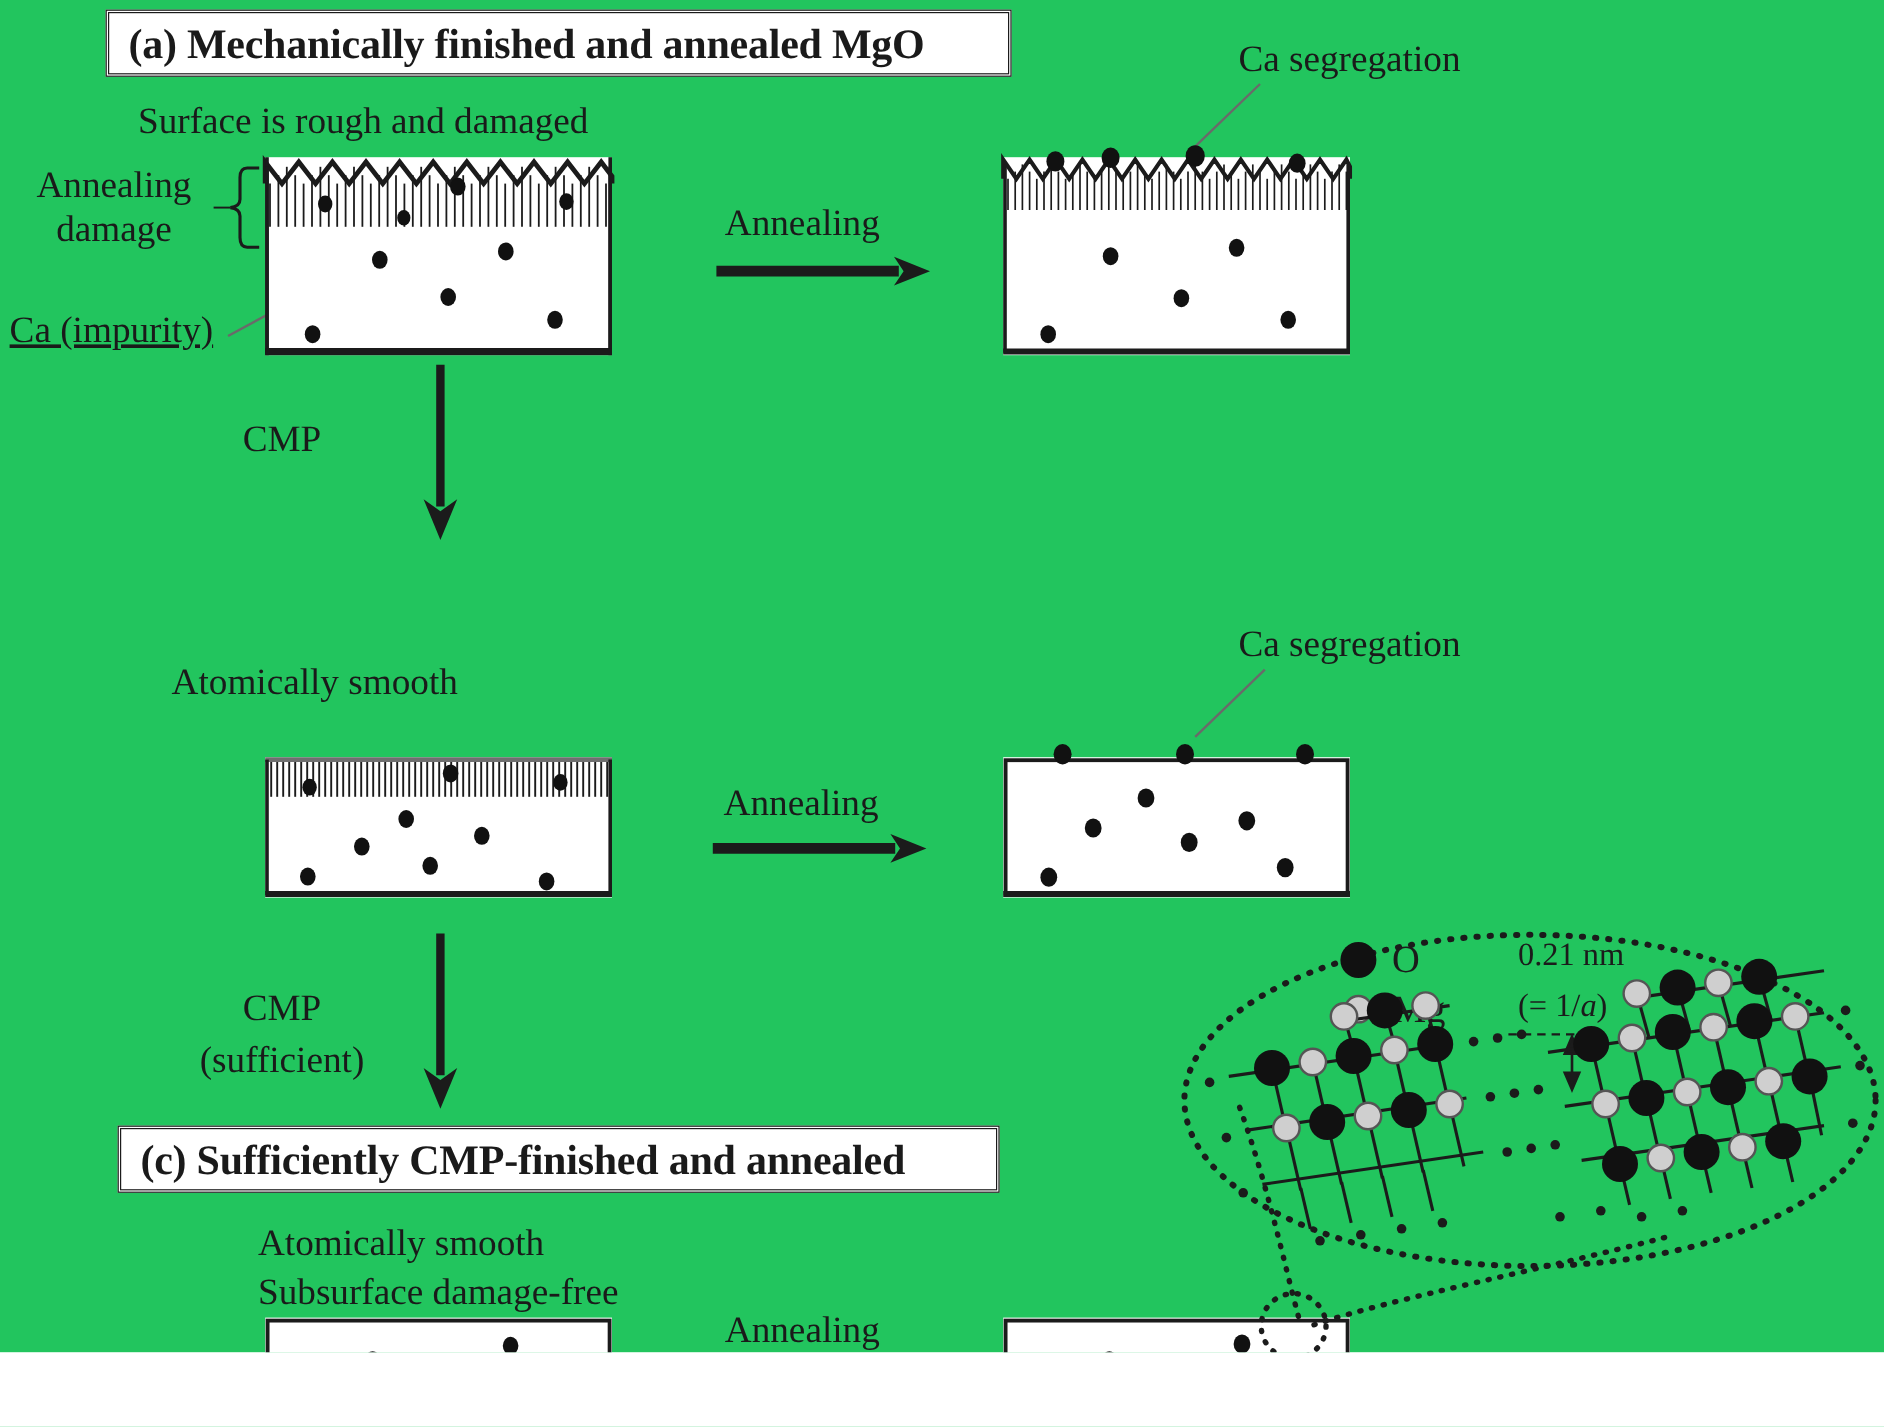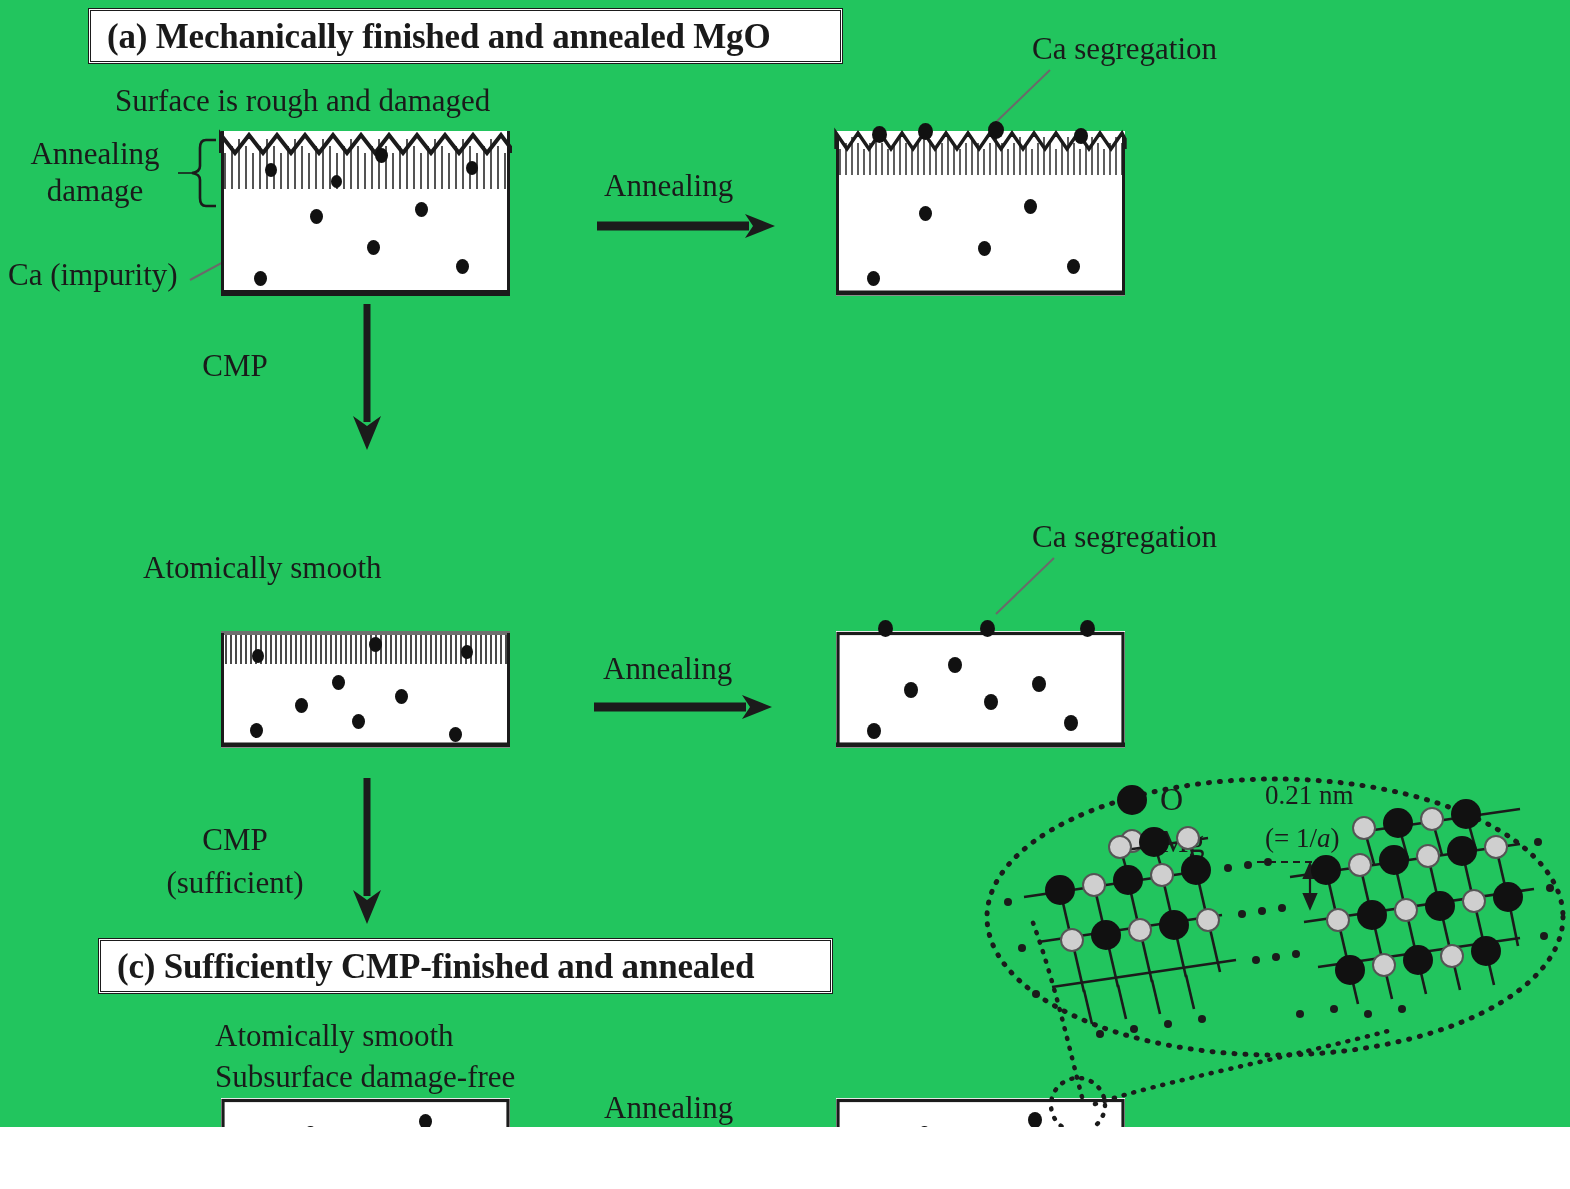--- a/index.html
+++ b/index.html
@@ -85,21 +85,21 @@
   <div class="abs txt center" style="left:6px; top:136px; width:178px; line-height:1.18;">
     <div>Annealing</div>
     <div>damage</div>
   </div>
 
   <svg class="abs" style="left:176px; top:138px;" width="44" height="70" viewBox="0 0 44 70">
     <path d="M40 2 H30 Q24 2 24 10 V28 Q24 34 16 35 Q24 36 24 42 V60 Q24 68 30 68 H40" fill="none" stroke="#1b1b1b" stroke-width="2.6"></path>
     <path d="M16 35 H2" fill="none" stroke="#1b1b1b" stroke-width="1.6"></path>
   </svg>
 
-  <div class="abs txt" style="left:8px; top:256px;">Ca (impurity)</div>
+  <div class="abs txt" style="left:8px; top:256px;text-decoration:underline;">Ca (impurity)</div>
   <svg class="abs" style="left:190px; top:205px;" width="140" height="80" viewBox="0 0 140 80">
     <line x1="0" y1="75" x2="128" y2="6" stroke="#6a6a6a" stroke-width="2"></line>
   </svg>
 
   <div class="abs slab" style="left:221px; top:131px; width:289px; height:165px;">
     <svg class="abs" style="left:0; top:0;" width="289" height="68" viewBox="0 0 289 68">
 
       <g stroke="#1b1b1b" stroke-width="1.5">
         <line x1="4" y1="22" x2="4" y2="58"></line>
           <line x1="11" y1="15" x2="11" y2="58"></line>

